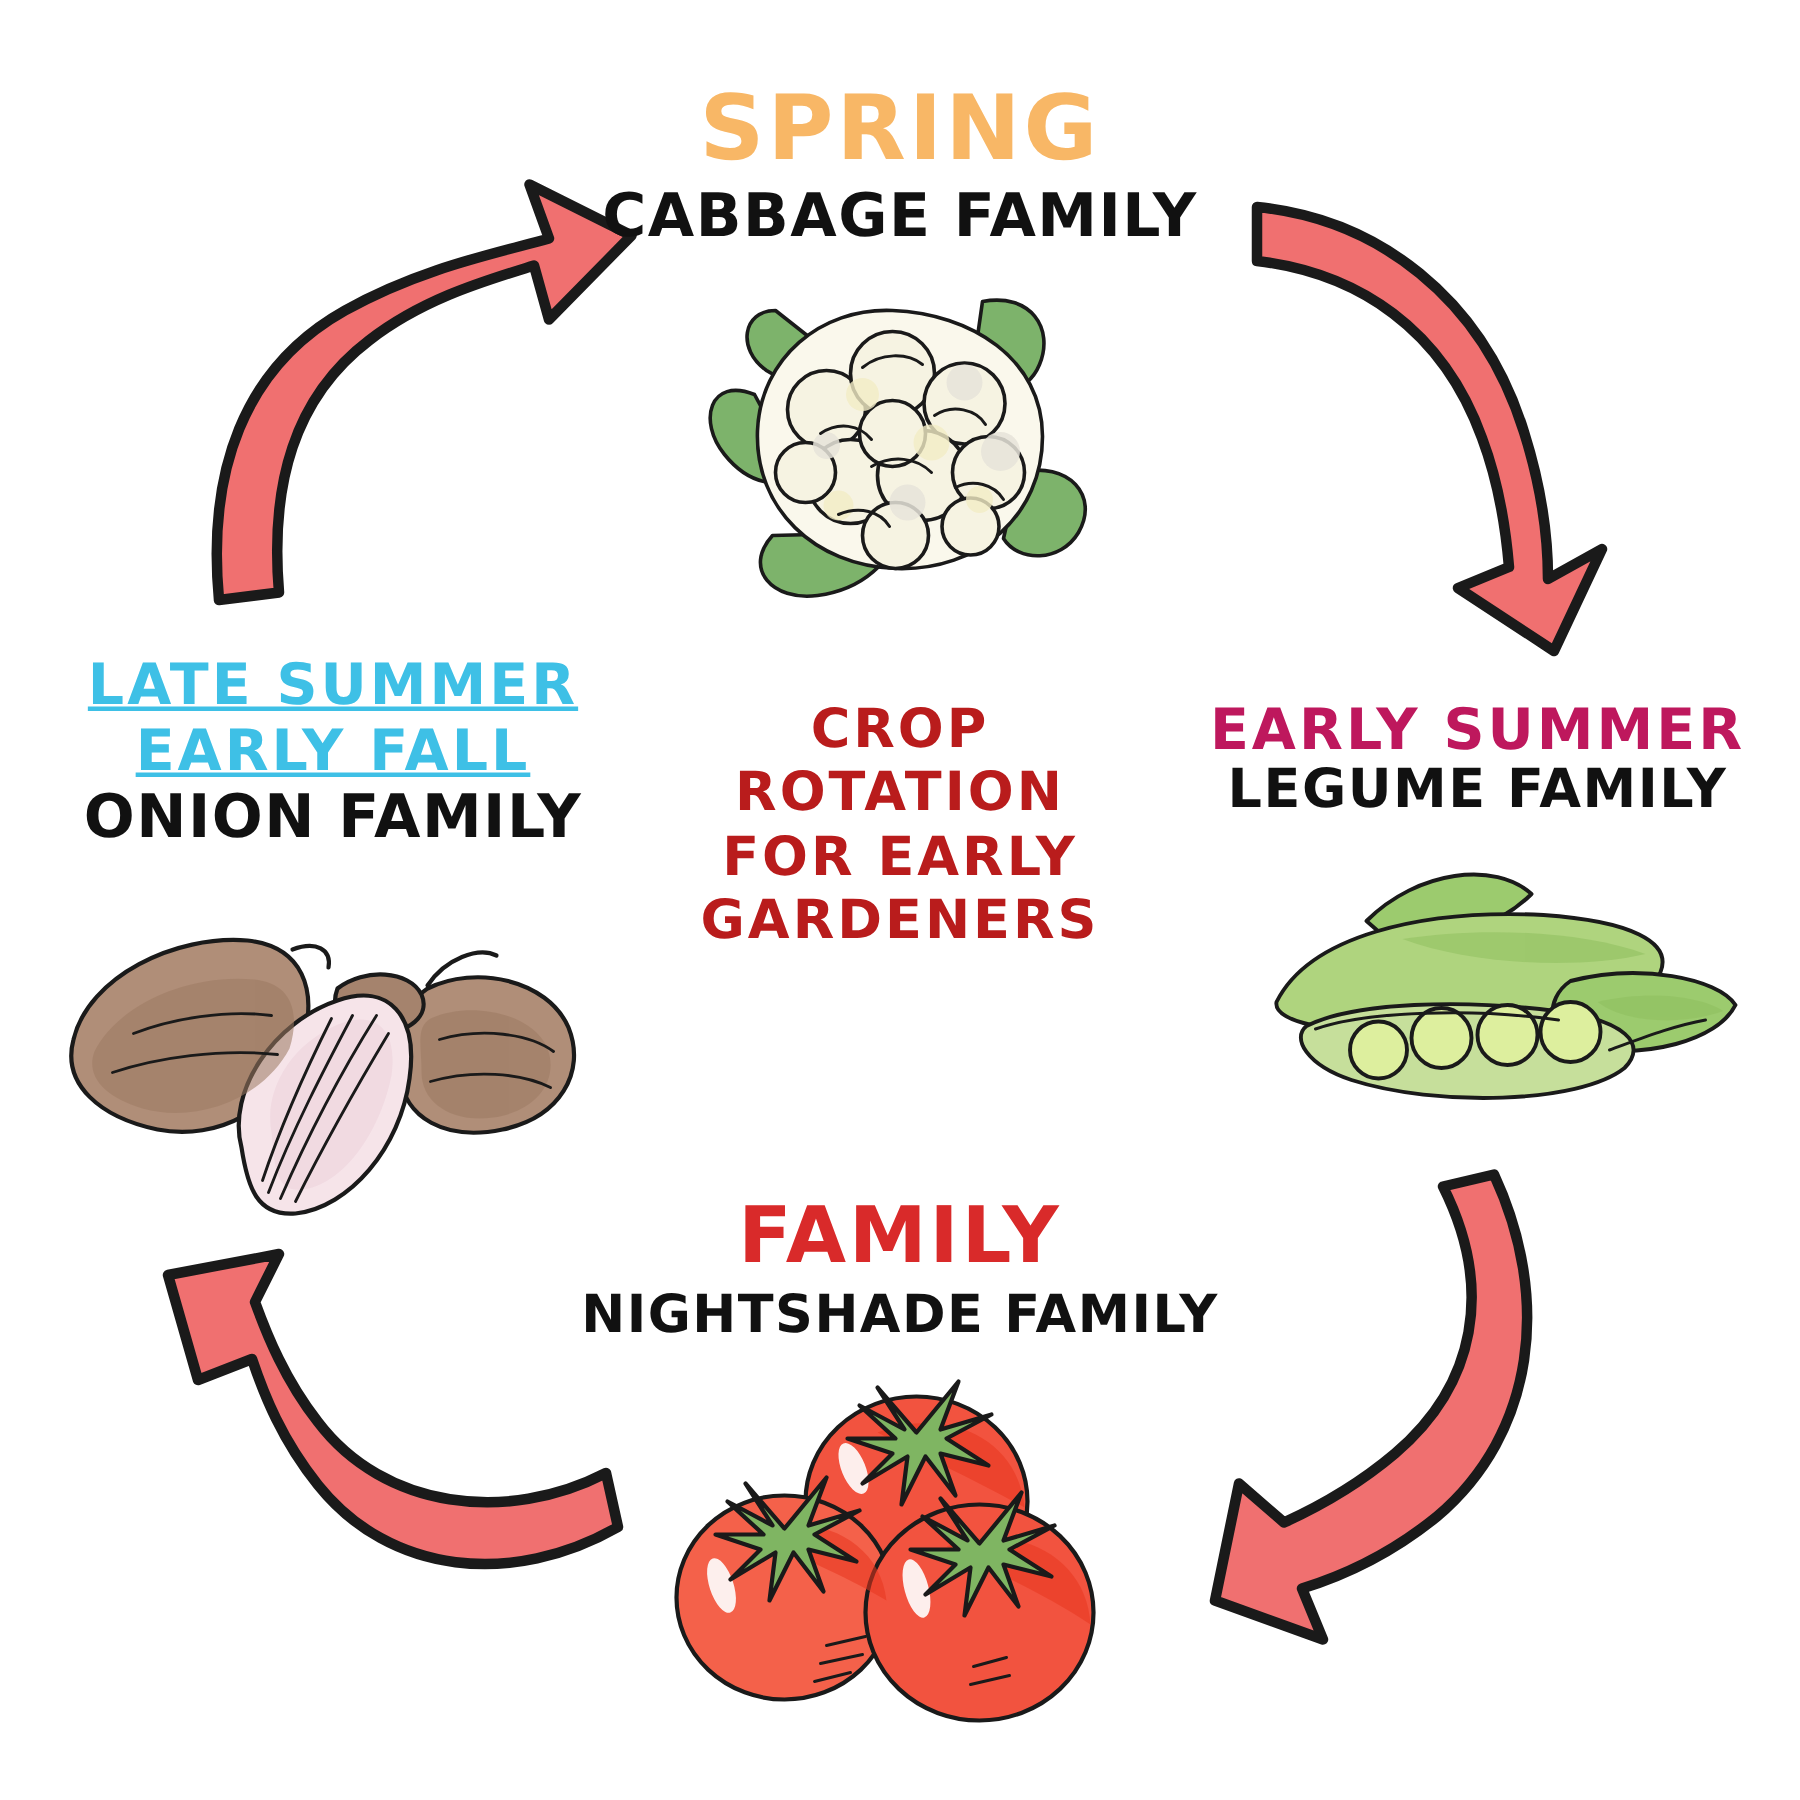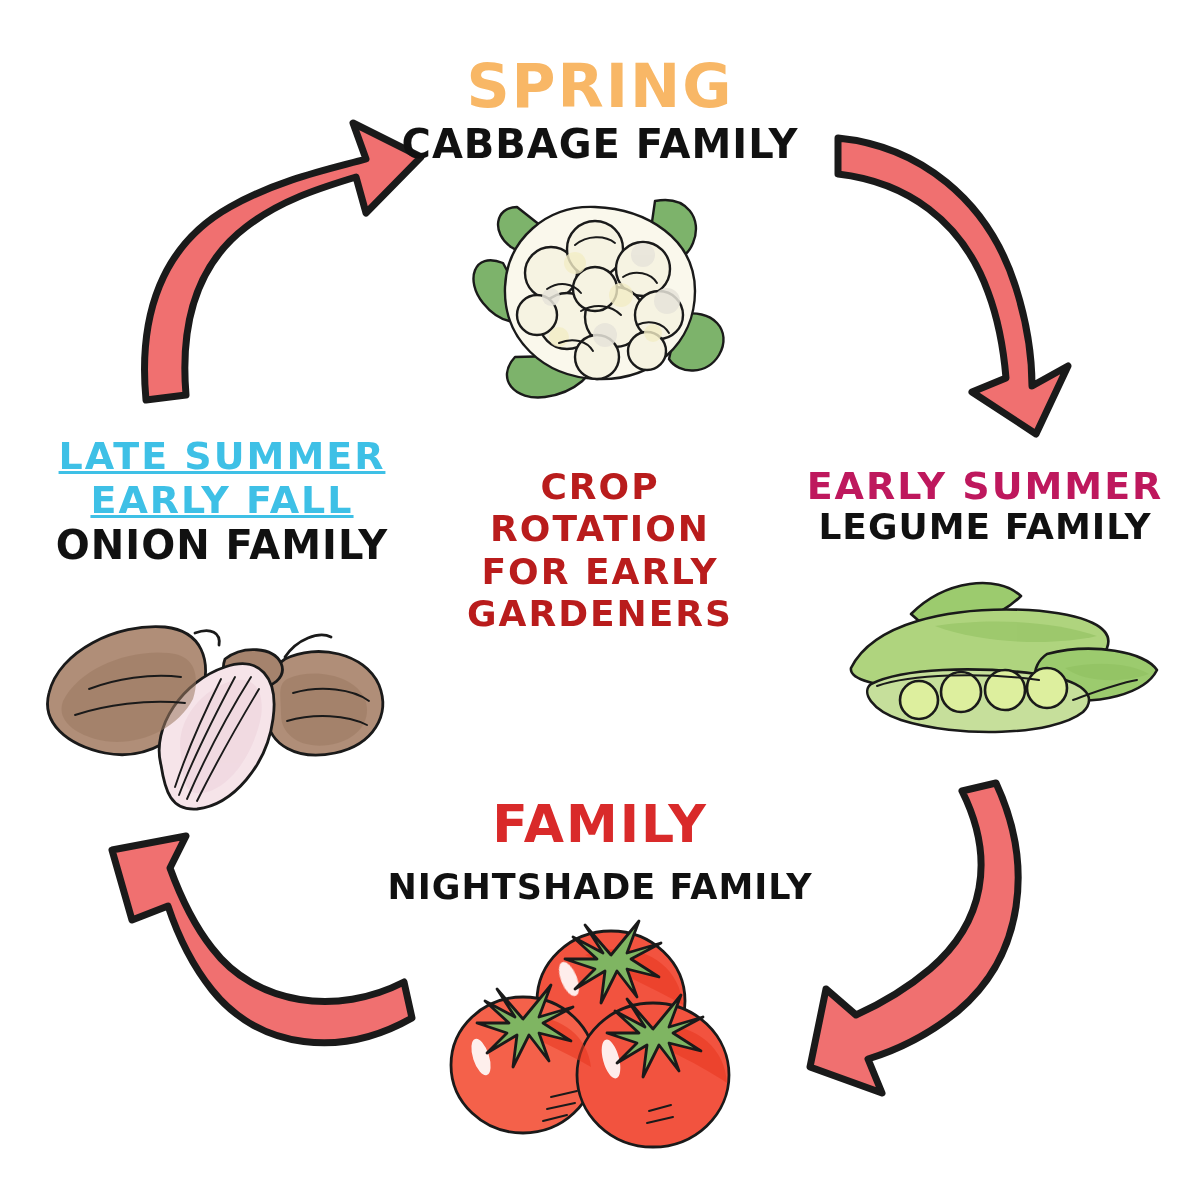--- a/index.html
+++ b/index.html
@@ -42,21 +42,21 @@
   #blk-spring .family { font-size:40px; margin-top:8px; }
 
   
   #blk-early-summer { left:985px; top:467px; transform:translateX(-50%); }
   #blk-early-summer .season { font-size:38px; color:#be185d; }
   #blk-early-summer .family { font-size:36px; margin-top:4px; }
 
   
   #blk-summer { left:600px; top:798px; transform:translateX(-50%); }
   #blk-summer .season { font-size:52px; color:#D92A2A; }
-  #blk-summer .family { font-size:35px; margin-top:20px; }
+  #blk-summer .family { font-size:35px; margin-top:10px; }
 
   
   #blk-late-summer { left:222px; top:437px; transform:translateX(-50%); }
   #blk-late-summer .season { font-size:38px; color:#3EC0E6;text-decoration:underline; }
   #blk-late-summer .season.l2 { margin-top:6px; }
   #blk-late-summer .family { font-size:40px; margin-top:6px; }
 
   
   #blk-center {
     position:absolute; left:600px; top:466px;

